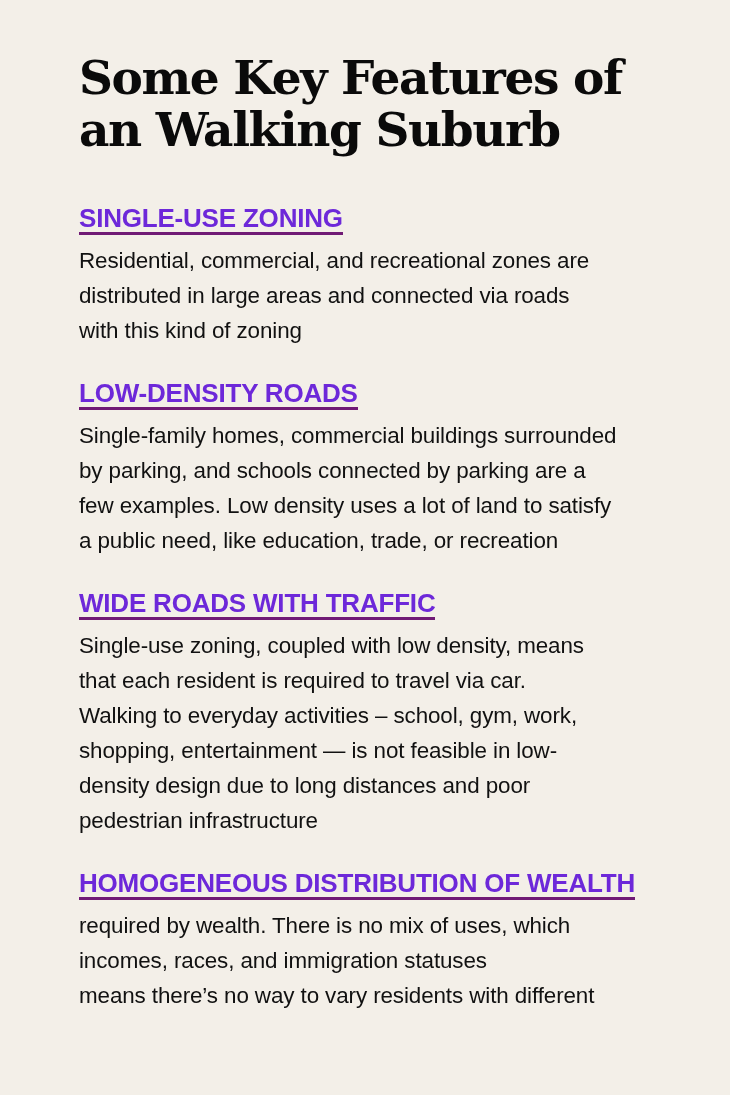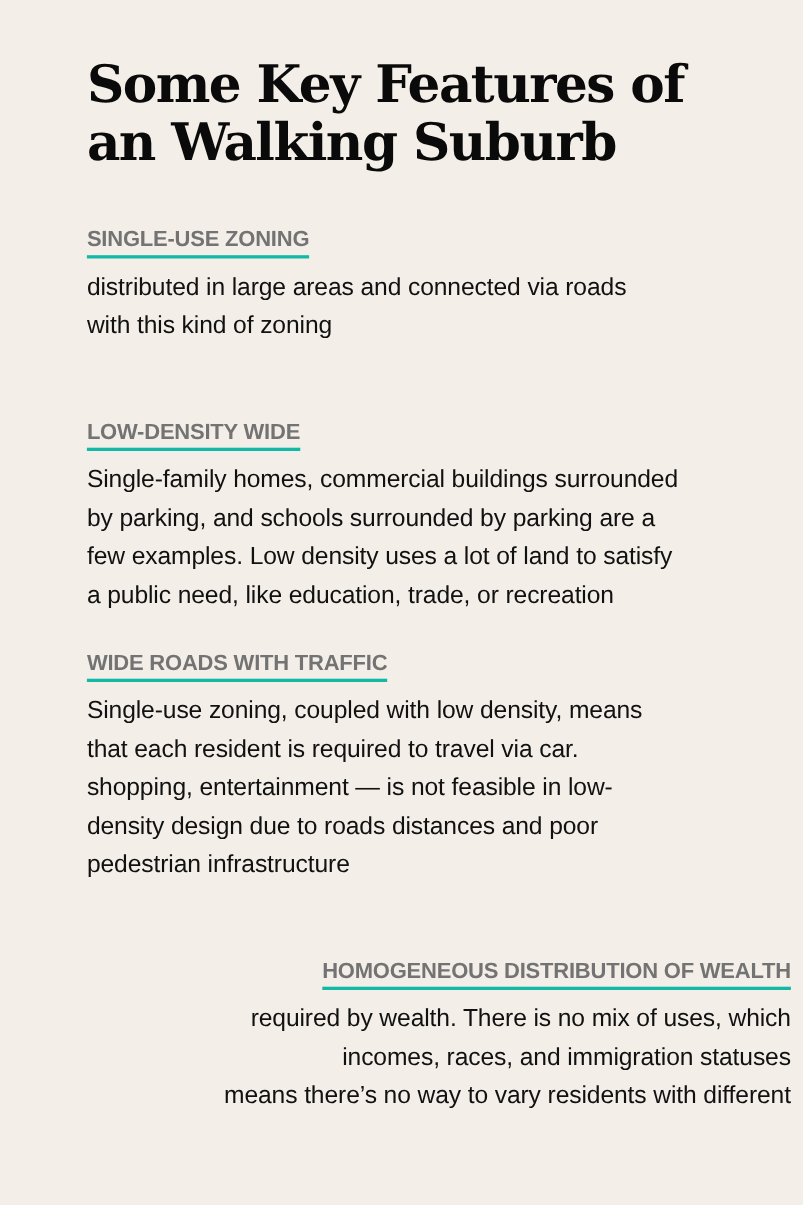--- a/index.html
+++ b/index.html
@@ -20,75 +20,77 @@
     letter-spacing: -1.4px;
     color: #0a0a0a;
     width: 640px;
   }
   .section { position: absolute; left: 55px; width: 640px; }
   .heading {
     display: inline-block;
     margin: 0;
     font-family: "Liberation Sans", sans-serif;
     font-weight: 700;
-    font-size: 20px;
+    font-size: 26px;
     line-height: 26px;
     letter-spacing: -0.2px;
-    color: #737373;
-    border-bottom: 3px solid #14b8a6;
+    color: #6d28d9;
+    border-bottom: 3px solid #701a75;
     padding-bottom: 1px;
   }
   .body {
     margin: 8px 0 0 0;
     font-family: "Liberation Sans", sans-serif;
     font-size: 22.4px;
     line-height: 35px;
     letter-spacing: -0.1px;
     color: #111;
   }
   .body span { display: block; white-space: nowrap; }
   #s1 { top: 205px; }
   #s2 { top: 380px; }
   #s3 { top: 590px; }
-  #s4 { top: 870px; text-align: right; }
+  #s4 { top: 870px; }
 </style>
 </head>
 <body>
 
 <div class="page">
   <h1 class="title">
     <span style="display:block">Some Key Features of</span>
     <span style="display:block">an Walking Suburb</span>
   </h1>
 
   <div class="section" id="s1">
     <h2 class="heading">SINGLE-USE ZONING</h2>
     <p class="body">
+      <span>Residential, commercial, and recreational zones are</span>
       <span>distributed in large areas and connected via roads</span>
       <span>with this kind of zoning</span>
     </p>
   </div>
 
   <div class="section" id="s2">
-    <h2 class="heading">LOW-DENSITY WIDE</h2>
+    <h2 class="heading">LOW-DENSITY ROADS</h2>
     <p class="body">
       <span>Single-family homes, commercial buildings surrounded</span>
-      <span>by parking, and schools surrounded by parking are a</span>
+      <span>by parking, and schools connected by parking are a</span>
       <span>few examples. Low density uses a lot of land to satisfy</span>
       <span>a public need, like education, trade, or recreation</span>
     </p>
   </div>
 
   <div class="section" id="s3">
     <h2 class="heading">WIDE ROADS WITH TRAFFIC</h2>
     <p class="body">
       <span>Single-use zoning, coupled with low density, means</span>
       <span>that each resident is required to travel via car.</span>
+      <span>Walking to everyday activities – school, gym, work,</span>
       <span>shopping, entertainment — is not feasible in low-</span>
-      <span>density design due to roads distances and poor</span>
+      <span>density design due to long distances and poor</span>
       <span>pedestrian infrastructure</span>
     </p>
   </div>
 
   <div class="section" id="s4">
     <h2 class="heading">HOMOGENEOUS DISTRIBUTION OF WEALTH</h2>
     <p class="body">
       <span>required by wealth. There is no mix of uses, which</span>
       <span>incomes, races, and immigration statuses</span>
       <span>means there’s no way to vary residents with different</span>

